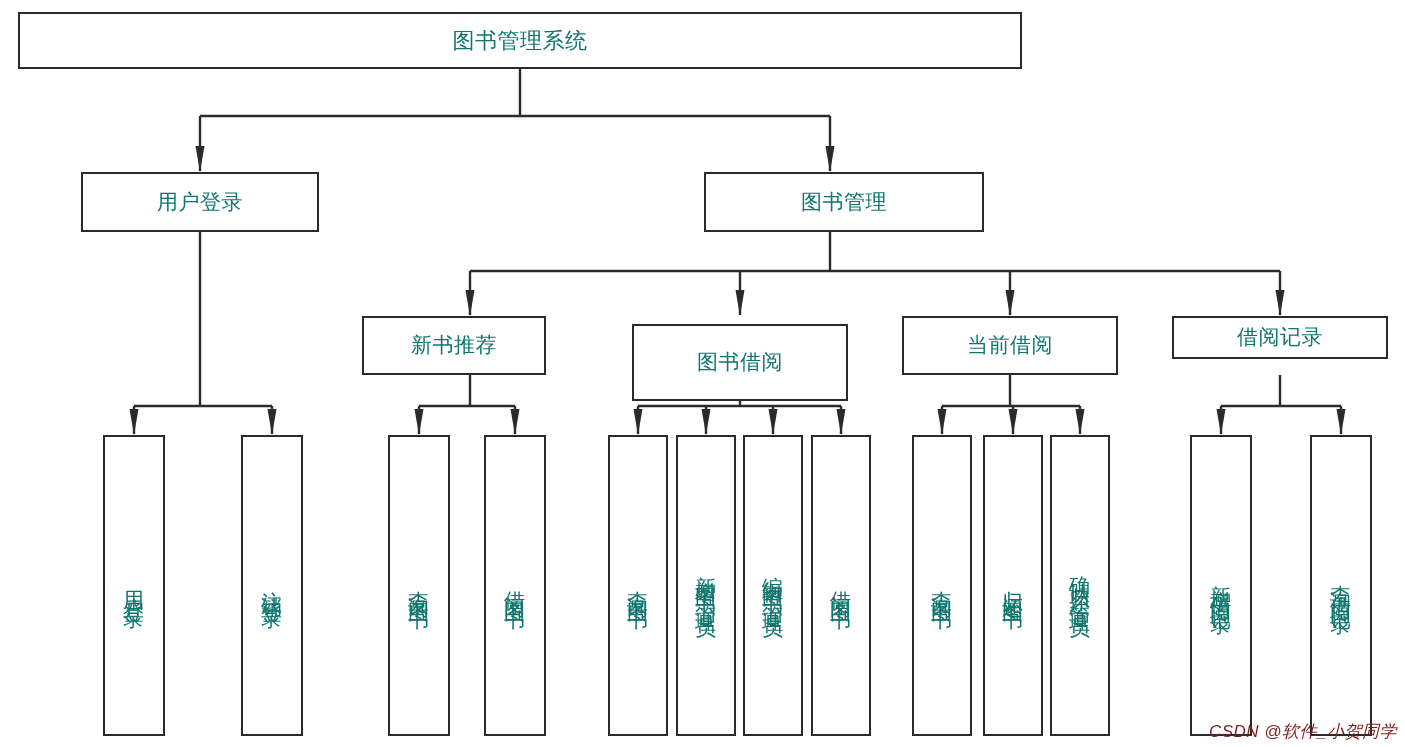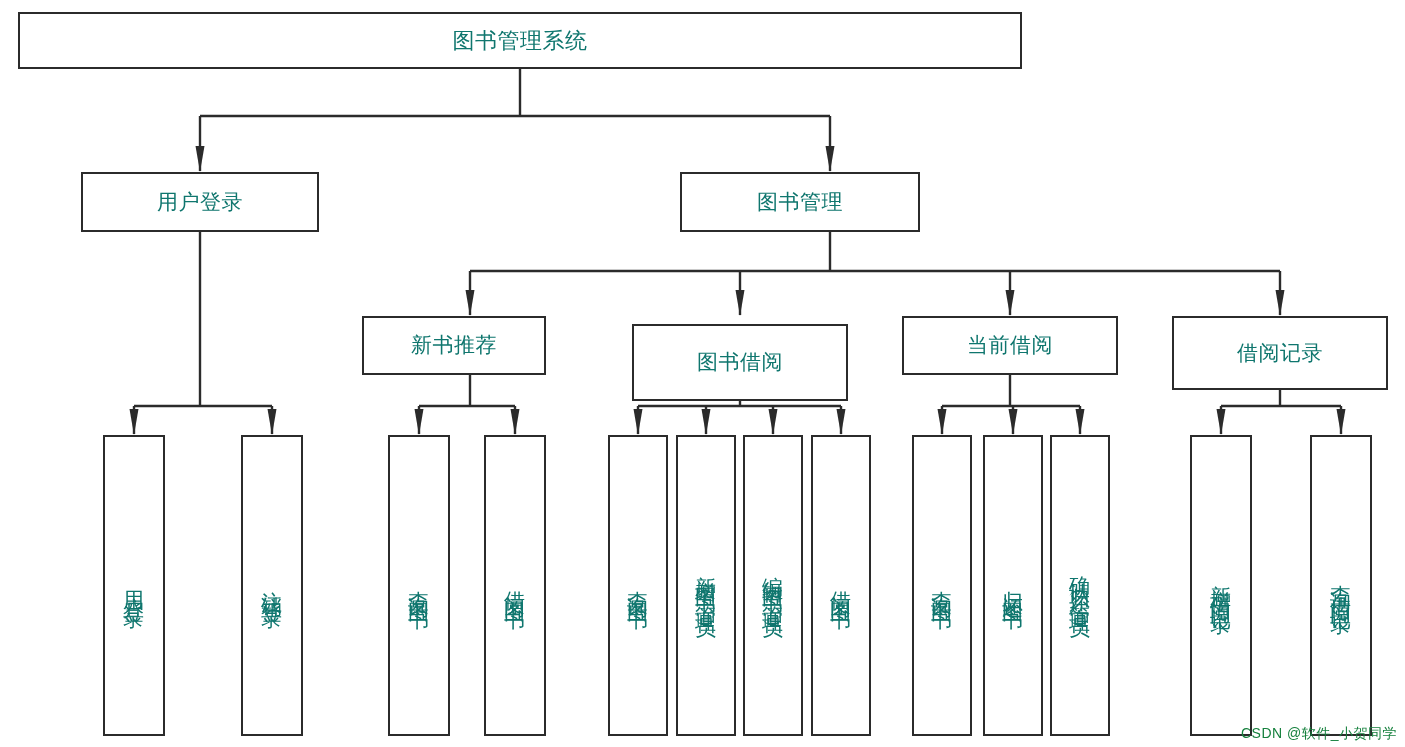--- a/index.html
+++ b/index.html
@@ -70,25 +70,26 @@
     fill: none;
   }
   .edge-arrow {
     fill: #2b2b2b;
     stroke: none;
   }
   #watermark {
     position: absolute;
     right: 8px;
     bottom: 4px;
-    color: #15803d;
-    font-size: 14px;
+    color: #7f1d1d;
+    font-size: 17px;
     letter-spacing: 0.5px;
     user-select: none;
     white-space: nowrap;
+    font-style: italic;
   }
 </style>
 </head>
 <body>
 
 <div id="diagram-root">
   <svg class="edges" viewBox="0 0 1405 747" xmlns="http://www.w3.org/2000/svg">
     <g id="edge-paths">
         <line x1="520" y1="69" x2="520" y2="116" class="edge-line"></line>
         <line x1="200" y1="116" x2="830" y2="116" class="edge-line"></line>
@@ -144,33 +145,33 @@
         <polygon points="1336.5,409 1345.5,409 1341,435" class="edge-arrow"></polygon>
       </g>
   </svg>
   <div id="node-layer">
       <div class="node-box level-0" style="left: 18px; top: 12px; width: 1004px; height: 57px;">
         <span class="node-label">图书管理系统</span>
       </div>
       <div class="node-box level-1" style="left: 81px; top: 172px; width: 238px; height: 60px;">
         <span class="node-label">用户登录</span>
       </div>
-      <div class="node-box level-1" style="left: 680px; top: 172px; width: 240px; height: 60px;">
+      <div class="node-box level-1" style="left: 704px; top: 172px; width: 280px; height: 60px;">
         <span class="node-label">图书管理</span>
       </div>
       <div class="node-box level-2" style="left: 362px; top: 316px; width: 184px; height: 59px;">
         <span class="node-label">新书推荐</span>
       </div>
       <div class="node-box level-2" style="left: 632px; top: 324px; width: 216px; height: 77px;">
         <span class="node-label">图书借阅</span>
       </div>
       <div class="node-box level-2" style="left: 902px; top: 316px; width: 216px; height: 59px;">
         <span class="node-label">当前借阅</span>
       </div>
-      <div class="node-box level-2" style="left: 1172px; top: 316px; width: 216px; height: 74px;">
+      <div class="node-box level-2" style="left: 1172px; top: 316px; width: 216px; height: 43px;">
         <span class="node-label">借阅记录</span>
       </div>
       <div class="node-box level-3 vertical" style="left: 103px; top: 435px; width: 62px; height: 301px;">
         <span class="node-label">用户登录</span>
       </div>
       <div class="node-box level-3 vertical" style="left: 241px; top: 435px; width: 62px; height: 301px;">
         <span class="node-label">注销登录</span>
       </div>
       <div class="node-box level-3 vertical" style="left: 388px; top: 435px; width: 62px; height: 301px;">
         <span class="node-label">查询图书</span>

